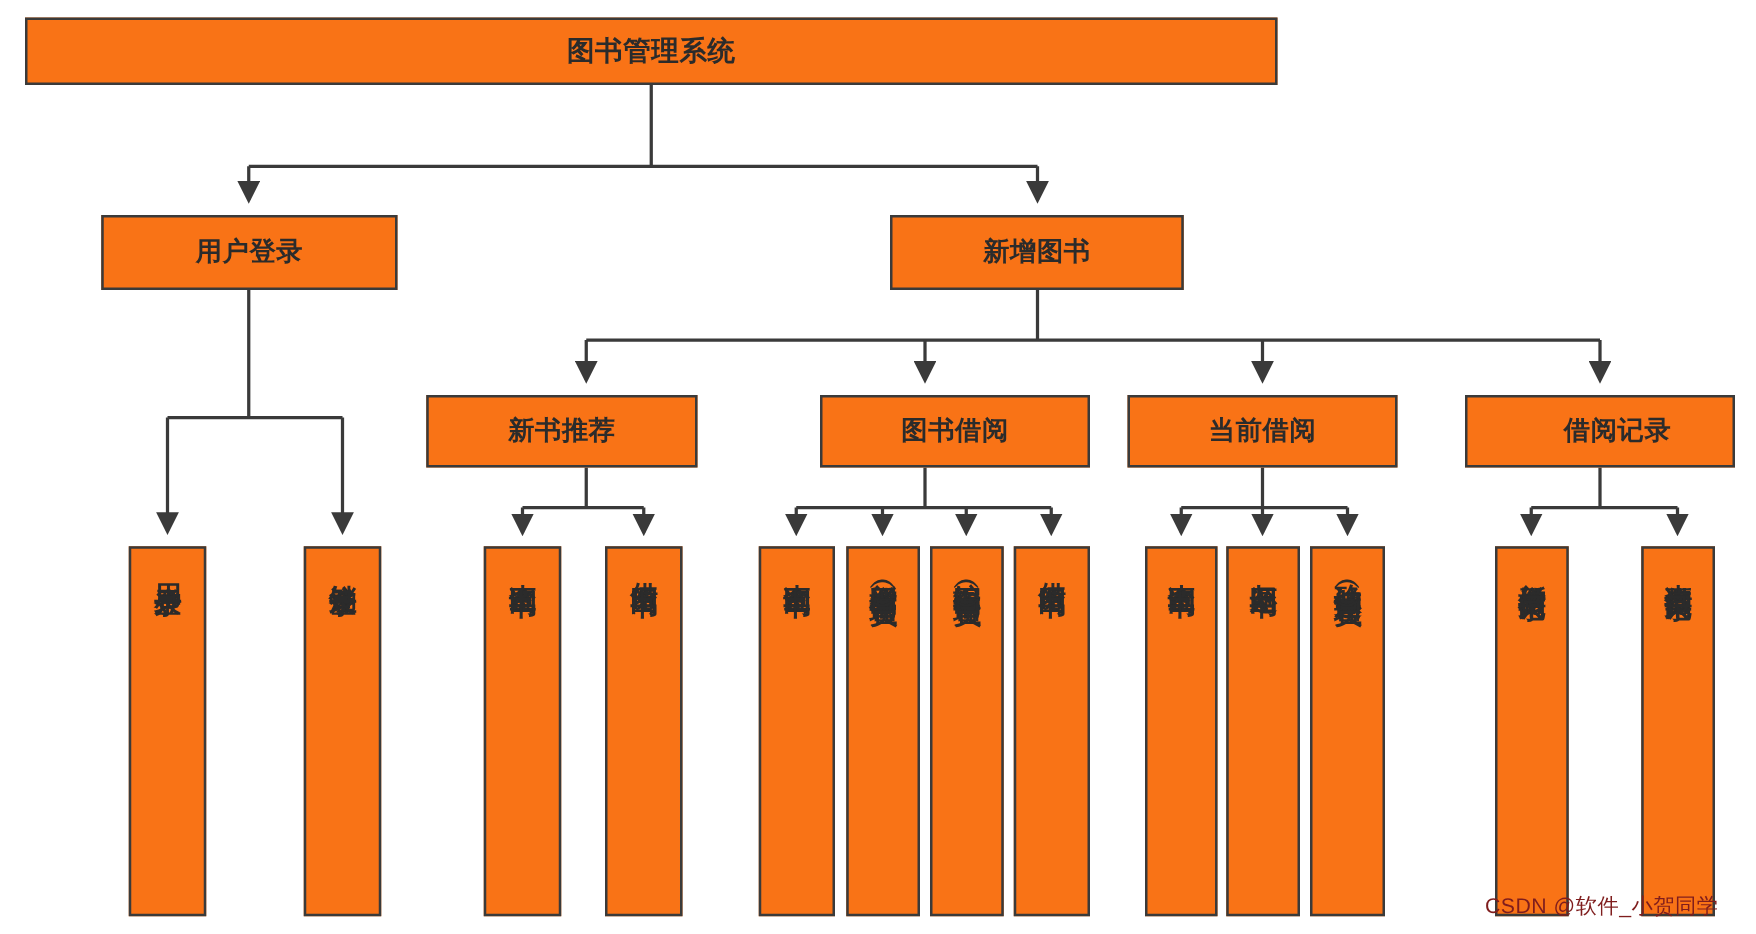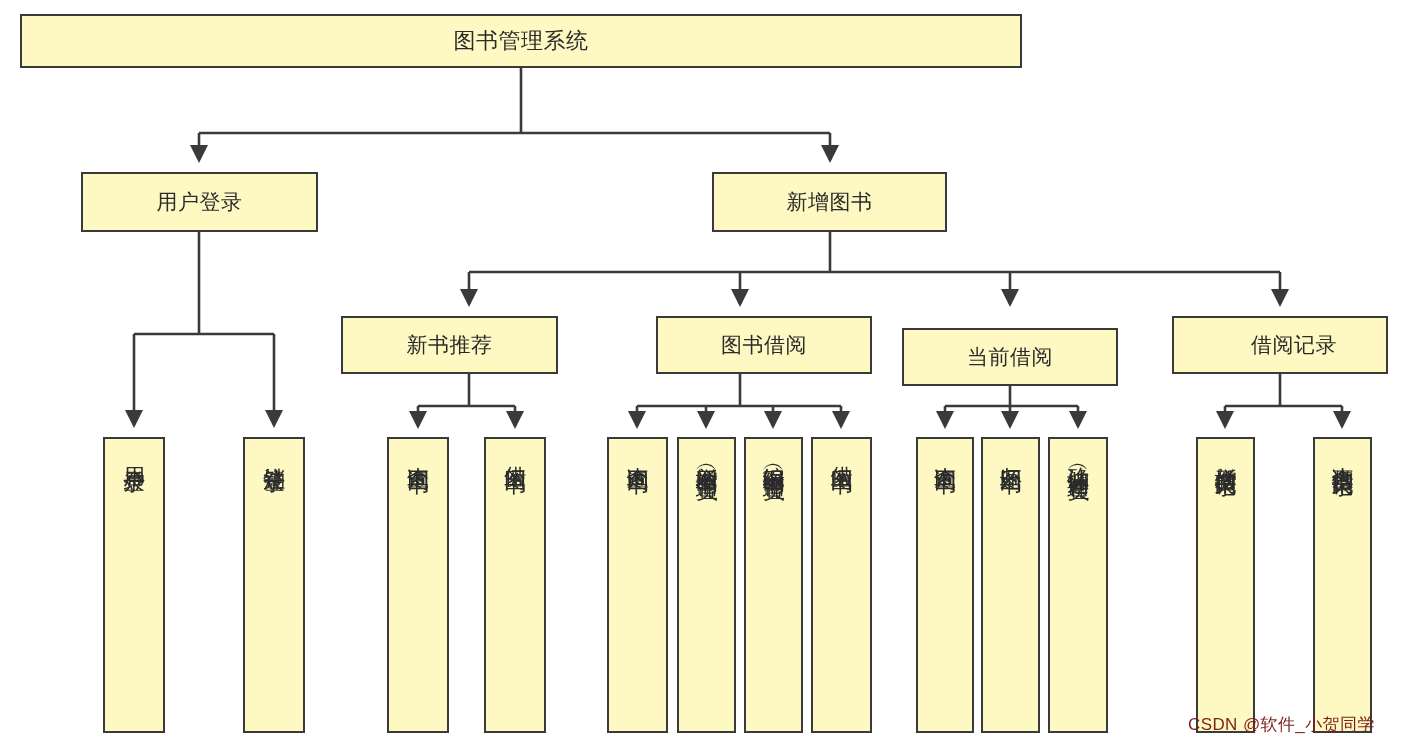--- a/index.html
+++ b/index.html
@@ -25,26 +25,27 @@
     position: absolute;
     left: 0;
     top: 0;
     width: 1405px;
     height: 747px;
     pointer-events: none;
   }
   .node {
     position: absolute;
     box-sizing: border-box;
-    background: #fef9c3;
+    background: #f97316;
     border: 2.4px solid #3a3a3a;
     display: flex;
     align-items: center;
     justify-content: center;
     color: #2b2b2b;
+    font-weight: bold;
   }
   .node .label {
     display: block;
     text-align: center;
     line-height: 1.18;
     letter-spacing: 0.5px;
     color: #2b2b2b;
   }
   .node.h .label {
     writing-mode: horizontal-tb;
@@ -141,21 +142,21 @@
   <div class="node h" style="left:712px;top:172px;width:235px;height:60px;">
     <span class="label">新增图书</span>
   </div>
 
   <div class="node h" style="left:341px;top:316px;width:217px;height:58px;">
     <span class="label">新书推荐</span>
   </div>
   <div class="node h" style="left:656px;top:316px;width:216px;height:58px;">
     <span class="label">图书借阅</span>
   </div>
-  <div class="node h" style="left:902px;top:316px;width:216px;height:58px;margin-top:12px;">
+  <div class="node h" style="left:902px;top:316px;width:216px;height:58px;">
     <span class="label">当前借阅</span>
   </div>
   <div class="node h" style="left:1172px;top:316px;width:216px;height:58px;padding-left:28px;">
     <span class="label">借阅记录</span>
   </div>
 
   <div class="node v" style="left:103px;top:437px;width:62px;height:296px;">
     <span class="label">用户登录</span>
   </div>
   <div class="node v" style="left:243px;top:437px;width:62px;height:296px;">

